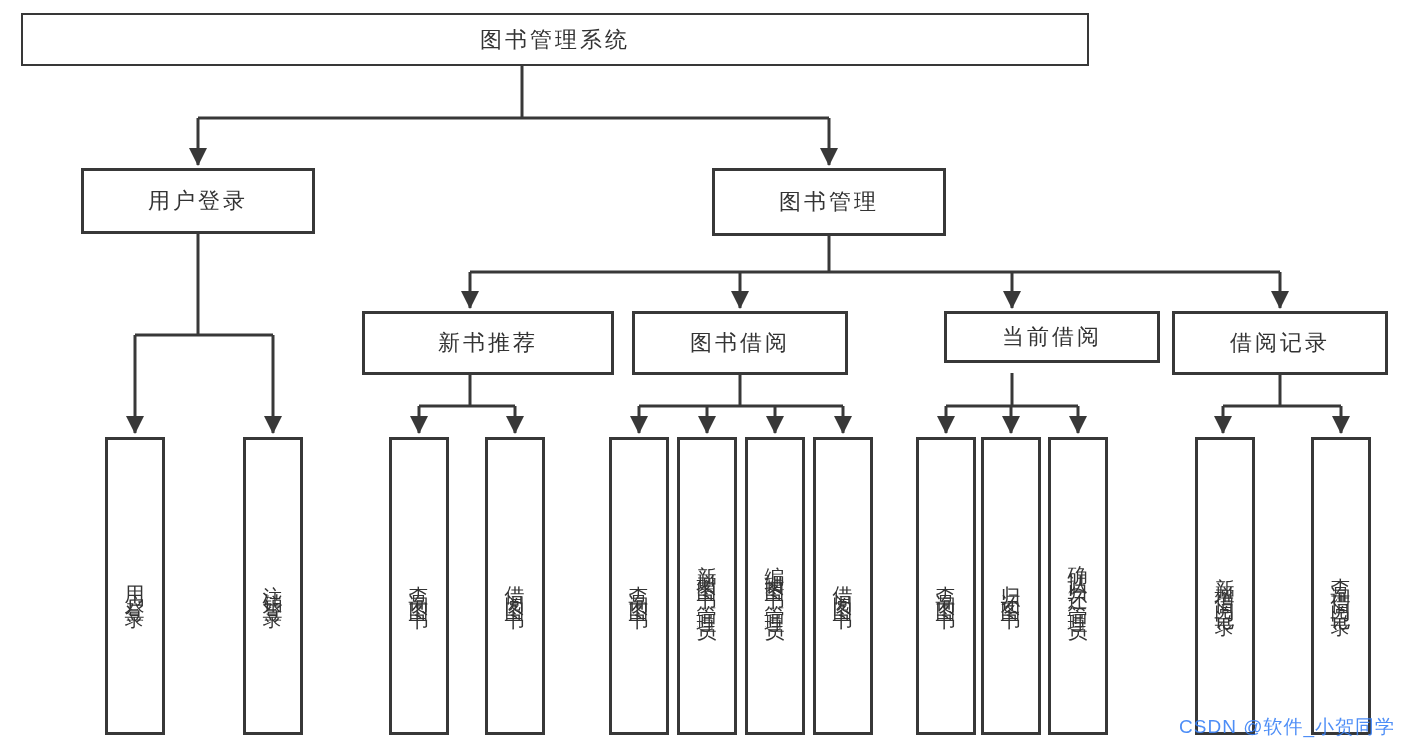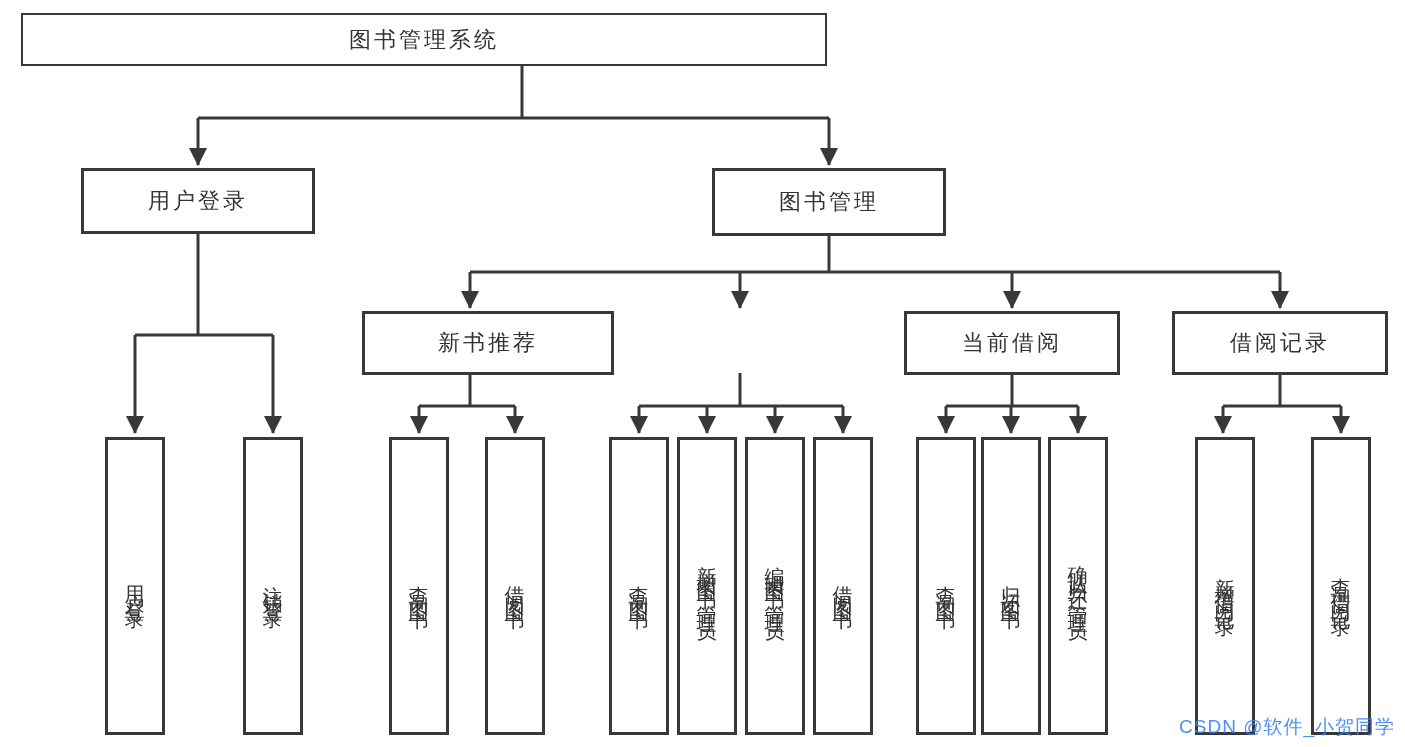--- a/index.html
+++ b/index.html
@@ -69,35 +69,38 @@
     <path class="ln" d="M707,406 V433" marker-end="url(#arw)"></path>
     <path class="ln" d="M775,406 V433" marker-end="url(#arw)"></path>
     <path class="ln" d="M843,406 V433" marker-end="url(#arw)"></path>
     <path class="ln" d="M946,406 V433" marker-end="url(#arw)"></path>
     <path class="ln" d="M1011,406 V433" marker-end="url(#arw)"></path>
     <path class="ln" d="M1078,406 V433" marker-end="url(#arw)"></path>
     <path class="ln" d="M1223,406 V433" marker-end="url(#arw)"></path>
     <path class="ln" d="M1341,406 V433" marker-end="url(#arw)"></path>
   </svg>
 
-  <div class="box hbox root" style="left:21px;top:13px;width:806px;height:53px;">
+  <div class="box hbox root" style="left:21px;top:13px;width:1068px;height:53px;">
     <span>图书管理系统</span>
   </div>
 
   <div class="box hbox" style="left:81px;top:168px;width:234px;height:66px;">
     <span>用户登录</span>
   </div>
   <div class="box hbox" style="left:712px;top:168px;width:234px;height:68px;">
     <span>图书管理</span>
   </div>
 
   <div class="box hbox" style="left:362px;top:311px;width:252px;height:64px;">
     <span>新书推荐</span>
   </div>
-  <div class="box hbox" style="left:904px;top:311px;width:216px;height:64px;">
+  <div class="box hbox" style="left:632px;top:311px;width:216px;height:64px;">
+    <span>图书借阅</span>
+  </div>
+  <div class="box hbox" style="left:944px;top:311px;width:216px;height:52px;">
     <span>当前借阅</span>
   </div>
   <div class="box hbox" style="left:1172px;top:311px;width:216px;height:64px;">
     <span>借阅记录</span>
   </div>
 
   <div class="box leaf" style="left:105px;">
     <span class="vtext">用户登录</span>
   </div>
   <div class="box leaf" style="left:243px;">

